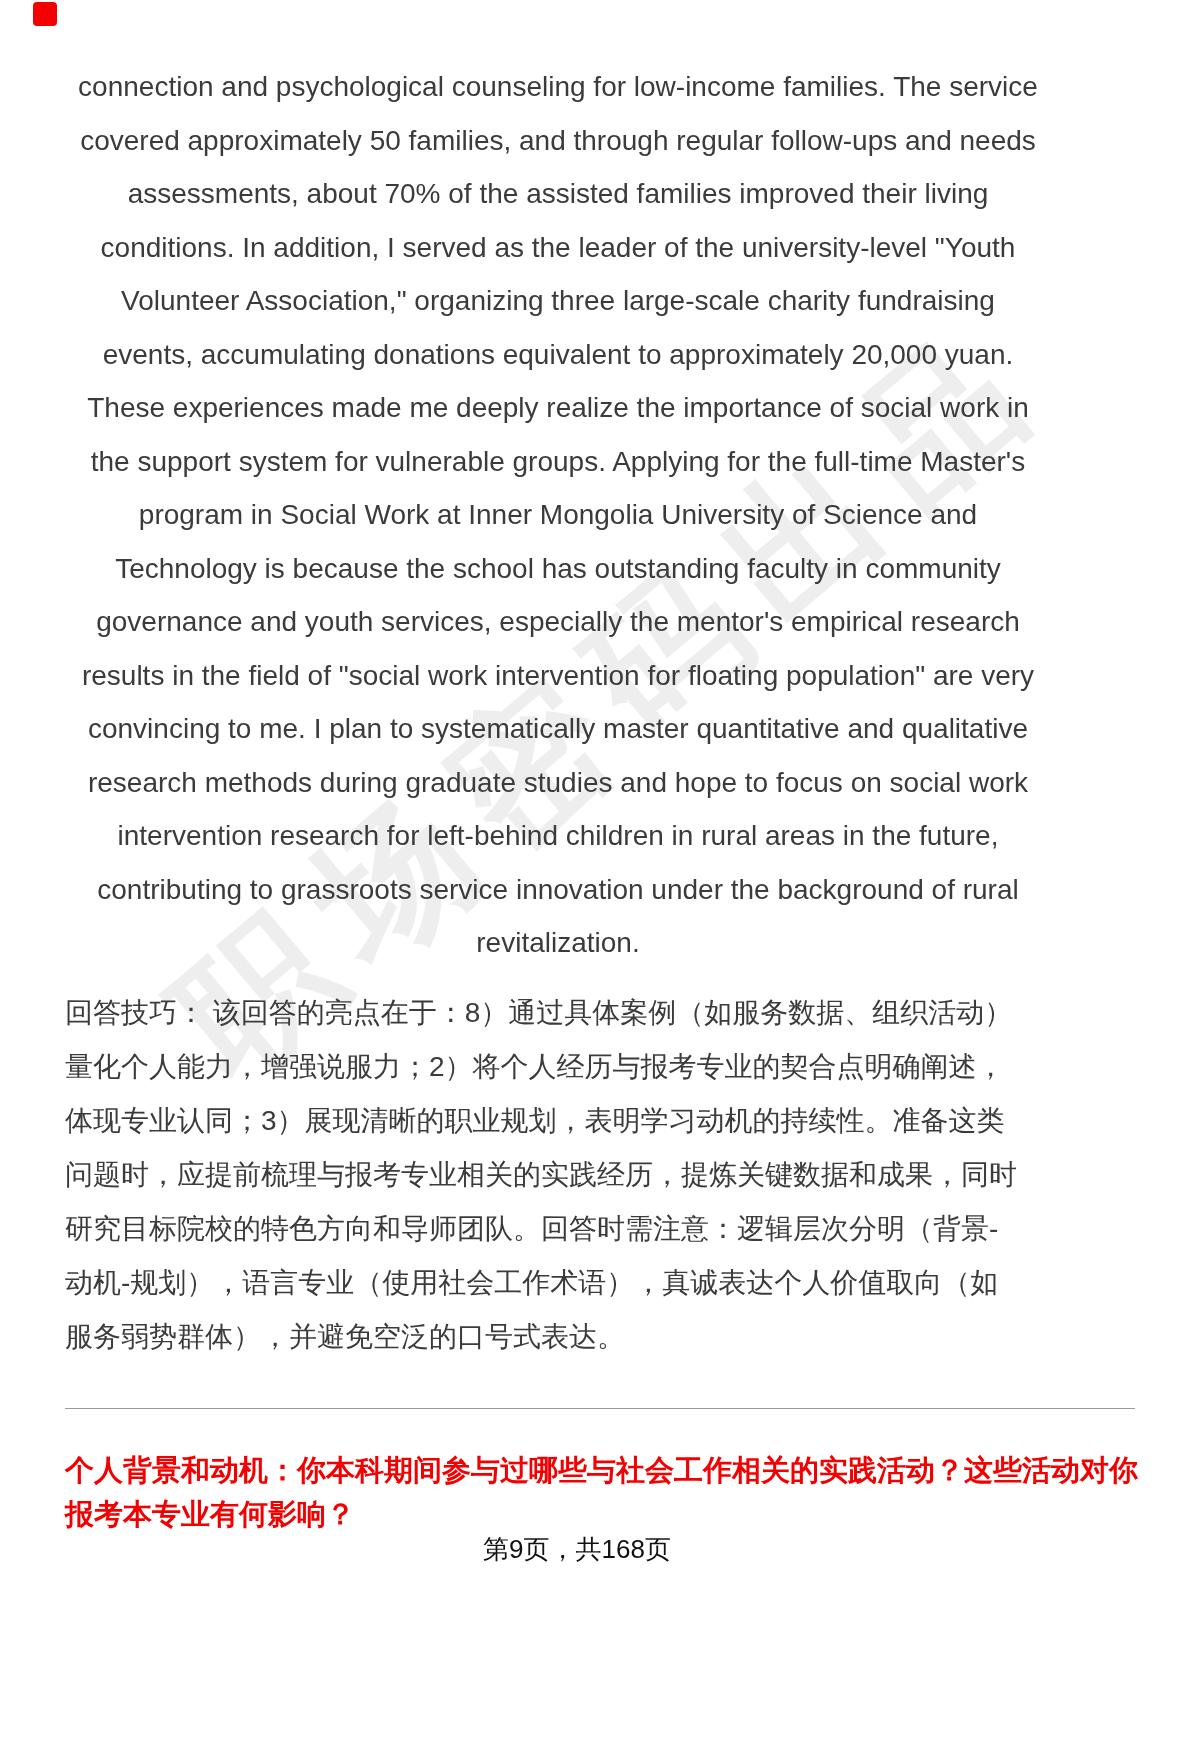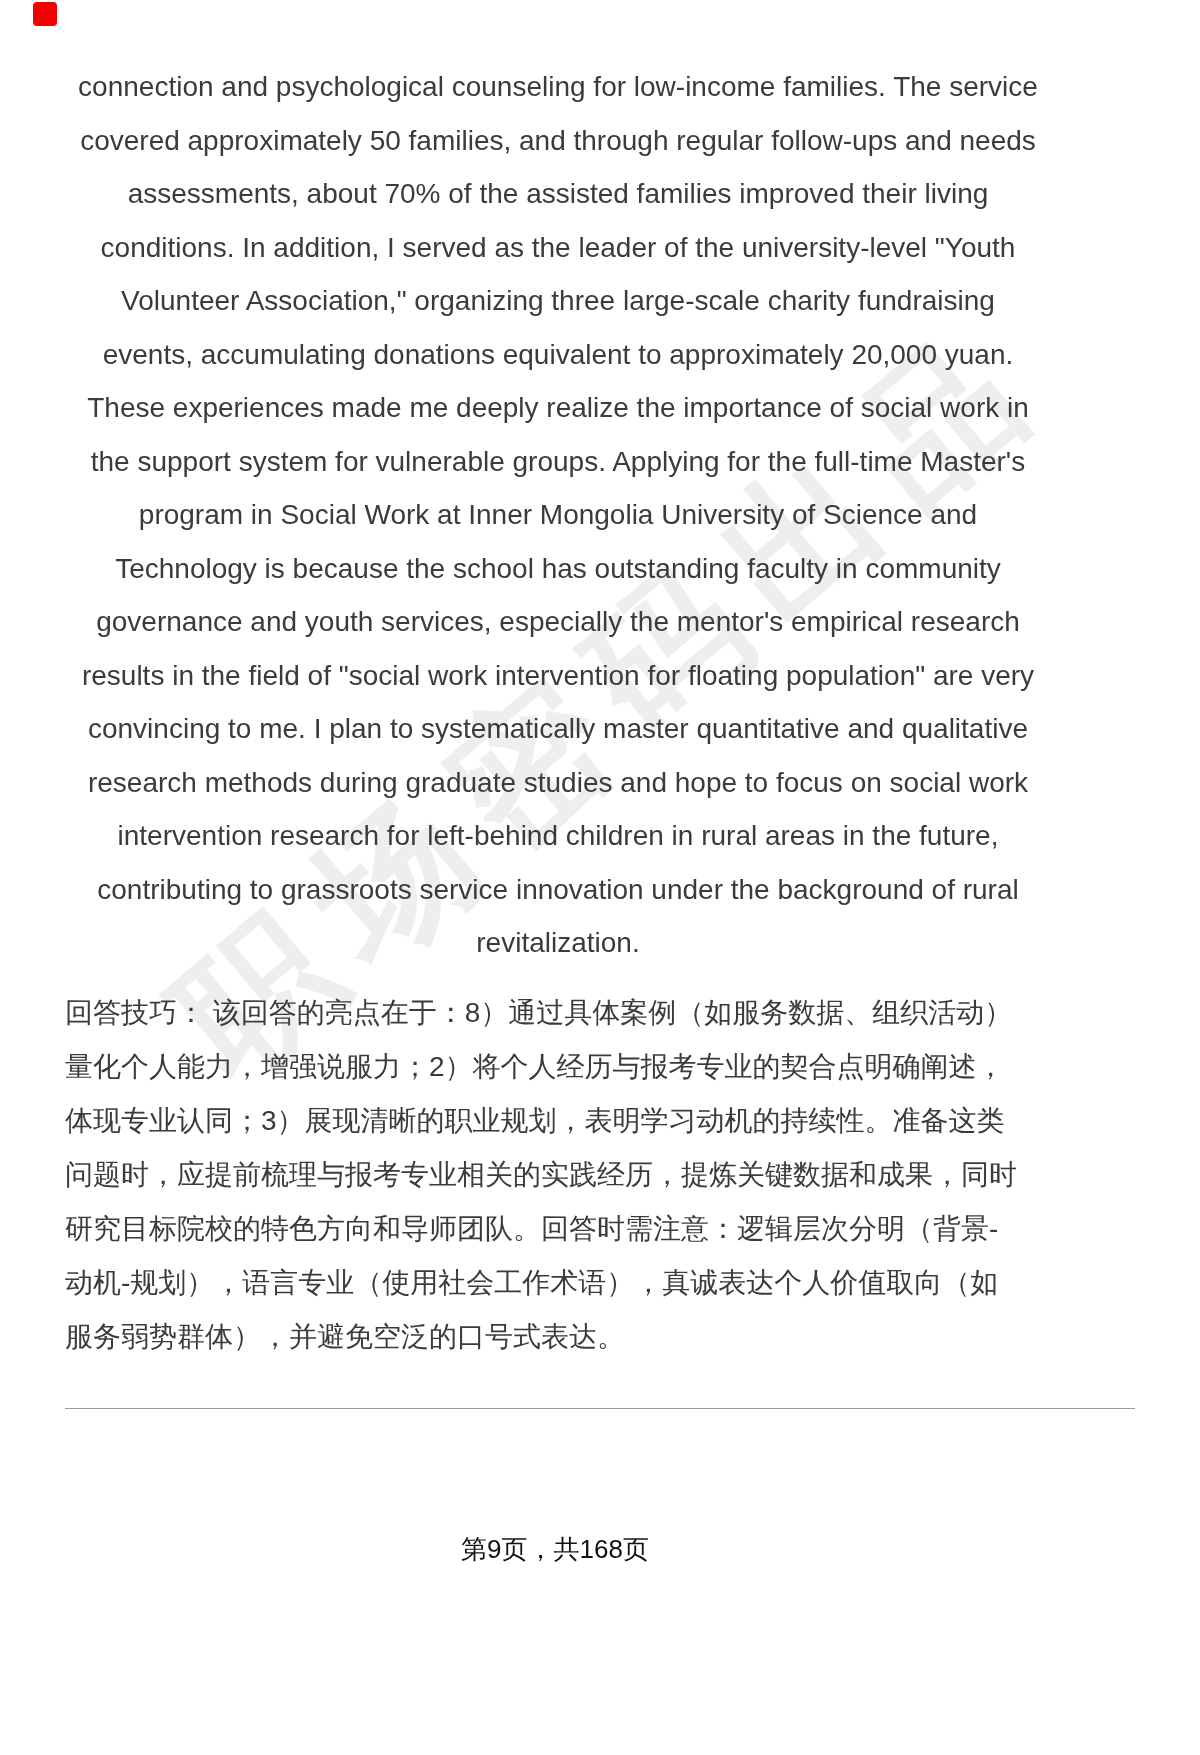--- a/index.html
+++ b/index.html
@@ -91,36 +91,38 @@
     color: var(--heading-red, #f40000);
   }
   .footer {
     position: absolute;
     left: 0;
     top: 1532px;
     width: 1110px;
     text-align: center;
     font-size: 26px;
     color: var(--footer-text, #111111);
+    padding-left: 22px;
   }
 </style>
 </head>
 <body>
 
 <div class="page">
 
   <div class="corner-mark"></div>
 
   <div class="watermark">职场密码出品</div>
 
   <div class="content-layer">
 
     <p class="en-para">connection and psychological counseling for low-income families. The service covered approximately 50 families, and through regular follow-ups and needs assessments, about 70% of the assisted families improved their living conditions. In addition, I served as the leader of the university-level "Youth Volunteer Association," organizing three large-scale charity fundraising events, accumulating donations equivalent to approximately 20,000 yuan. These experiences made me deeply realize the importance of social work in the support system for vulnerable groups. Applying for the full-time Master's program in Social Work at Inner Mongolia University of Science and Technology is because the school has outstanding faculty in community governance and youth services, especially the mentor's empirical research results in the field of "social work intervention for floating population" are very convincing to me. I plan to systematically master quantitative and qualitative research methods during graduate studies and hope to focus on social work intervention research for left-behind children in rural areas in the future, contributing to grassroots service innovation under the background of rural revitalization.</p>
 
     <p class="cn-para">回答技巧： 该回答的亮点在于：8）通过具体案例（如服务数据、组织活动）量化个人能力，增强说服力；2）将个人经历与报考专业的契合点明确阐述，体现专业认同；3）展现清晰的职业规划，表明学习动机的持续性。准备这类问题时，应提前梳理与报考专业相关的实践经历，提炼关键数据和成果，同时研究目标院校的特色方向和导师团队。回答时需注意：逻辑层次分明（背景-动机-规划），语言专业（使用社会工作术语），真诚表达个人价值取向（如服务弱势群体），并避免空泛的口号式表达。</p>
 
     <hr class="divider">
 
+    <h2 class="question-heading">个人背景和动机：你本科期间参与过哪些与社会工作相关的实践活动？这些活动对你报考本专业有何影响？</h2>
 
     <div class="footer">第9页，共168页</div>
 
   </div>
 </div>
 
 </body></html>

